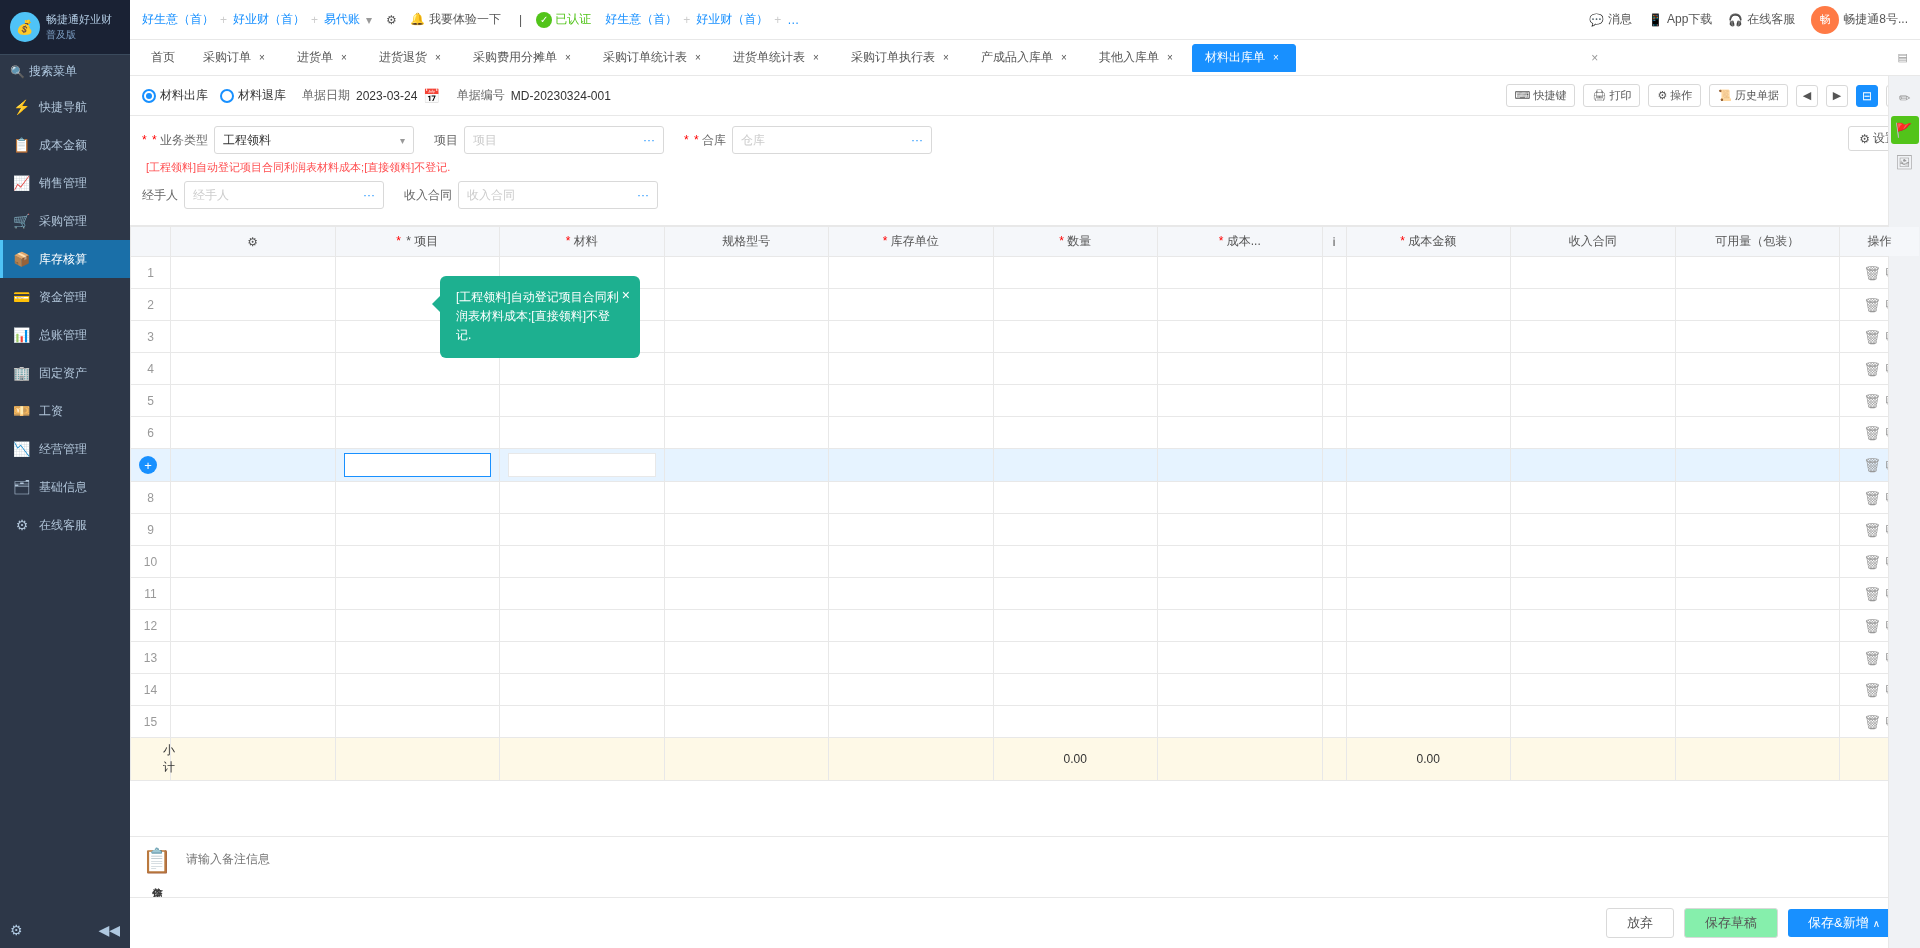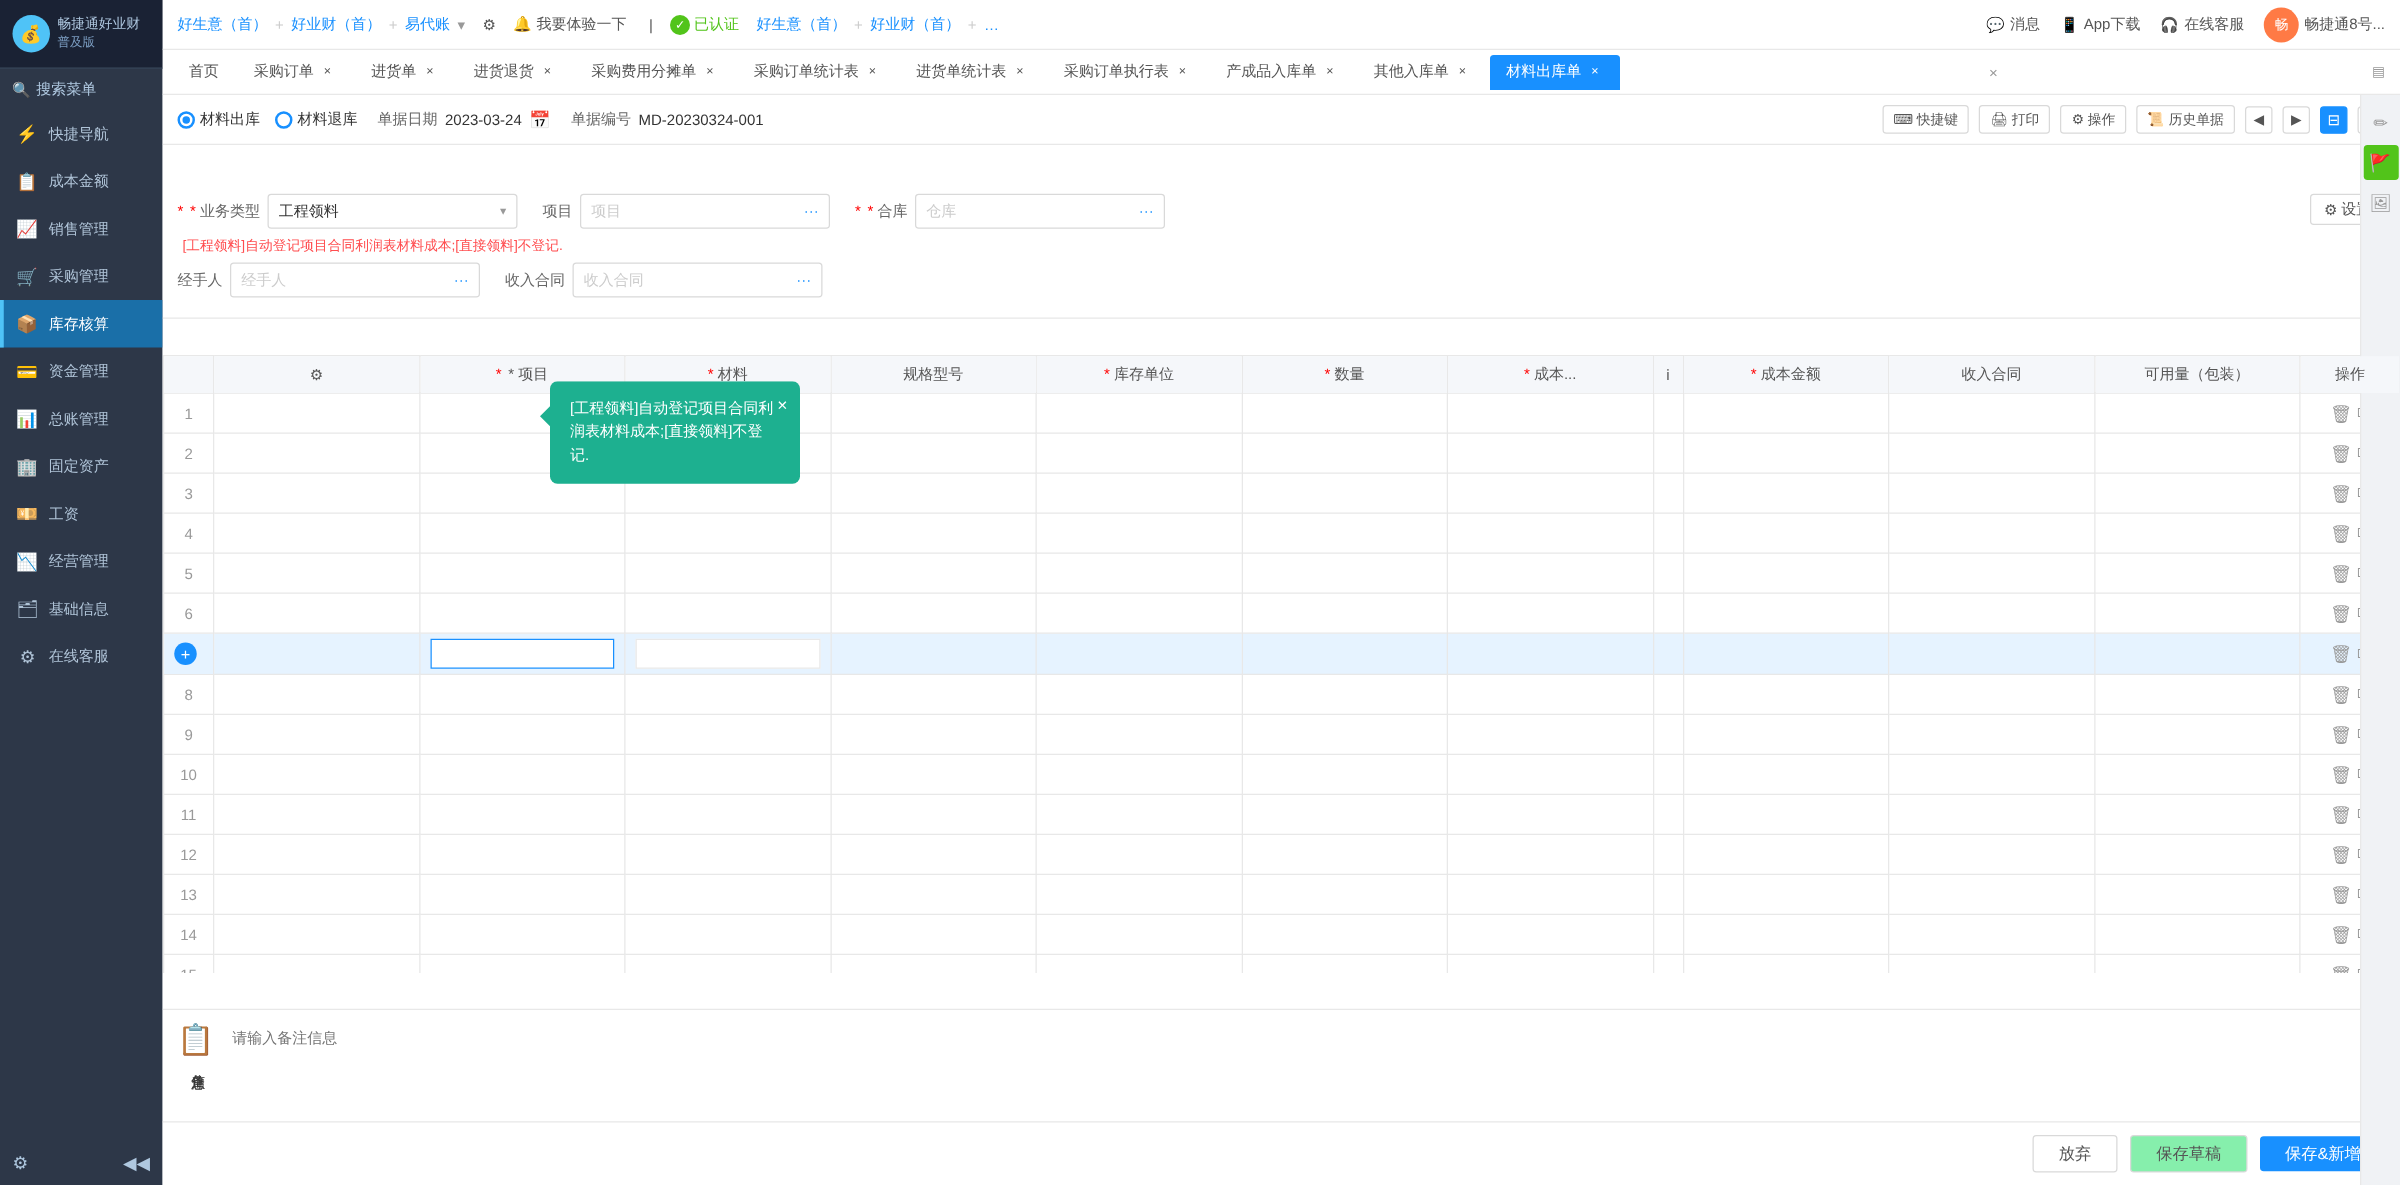--- a/index.html
+++ b/index.html
@@ -32,21 +32,21 @@
     .user-avatar { width: 28px; height: 28px; background: #ff7a45; border-radius: 50%; display: flex; align-items: center; justify-content: center; color: #fff; font-size: 11px; }
 
     
     .tabbar { height: 36px; background: #fff; border-bottom: 1px solid #e8e8e8; display: flex; align-items: center; padding: 0 8px; gap: 2px; overflow-x: auto; }
     .tab { padding: 0 12px; height: 28px; display: flex; align-items: center; gap: 4px; border-radius: 3px 3px 0 0; font-size: 12px; cursor: pointer; white-space: nowrap; color: #555; border: 1px solid transparent; text-align: center; }
     .tab.active { background: #1890ff; color: #fff; border-color: #1890ff; }
     .tab-close { width: 14px; height: 14px; display: flex; align-items: center; justify-content: center; border-radius: 50%; font-size: 10px; }
     .tab-close-all { margin-left: auto; width: 24px; height: 24px; display: flex; align-items: center; justify-content: center; cursor: pointer; color: #999; }
 
     
-    .page { flex: 1; background: #fff; display: flex; flex-direction: column; overflow: hidden; position: relative; gap: 29px; }
+    .page { flex: 1; background: #fff; display: flex; flex-direction: column; overflow: hidden; position: relative; }
 
     
     .page-header { padding: 8px 12px; border-bottom: 1px solid #e8e8e8; display: flex; align-items: center; gap: 16px; }
     .radio-group { display: flex; align-items: center; gap: 12px; }
     .radio-item { display: flex; align-items: center; gap: 4px; cursor: pointer; }
     .radio-circle { width: 14px; height: 14px; border-radius: 50%; border: 2px solid #1890ff; display: flex; align-items: center; justify-content: center; }
     .radio-circle.checked::after { content: ''; width: 6px; height: 6px; border-radius: 50%; background: #1890ff; }
     .header-field { display: flex; align-items: center; gap: 6px; }
     .header-label { color: #666; }
     .header-value { color: #333; font-weight: 500; }
@@ -91,21 +91,21 @@
     
     .right-sidebar { width: 32px; background: #f0f2f5; border-left: 1px solid #e8e8e8; display: flex; flex-direction: column; align-items: center; padding-top: 8px; gap: 4px; }
     .right-sidebar-icon { width: 28px; height: 28px; display: flex; align-items: center; justify-content: center; cursor: pointer; color: #999; border-radius: 3px; font-size: 14px; }
     .right-sidebar-icon.active { background: #1890ff; color: #fff; }
 
     
     .notes-area { padding: 10px 12px; border-top: 1px solid #e8e8e8; display: flex; align-items: flex-start; gap: 10px; min-height: 60px; }
     .notes-input { flex: 1; border: none; outline: none; color: #999; font-size: 12px; padding: 4px; background: transparent; resize: none; height: 40px; }
 
     
-    .footer { padding: 10px 0; border-top: 1px solid #e8e8e8; display: flex; align-items: center; justify-content: flex-end; gap: 10px; background: #fff; }
+    .footer { padding: 10px 20px; border-top: 1px solid #e8e8e8; display: flex; align-items: center; justify-content: flex-end; gap: 10px; background: #fff; }
     .btn-discard { padding: 5px 20px; border: 1px solid #d9d9d9; border-radius: 3px; background: #fff; cursor: pointer; font-size: 13px; color: #555; }
     .btn-draft { padding: 5px 20px; border: 1px solid #d9d9d9; border-radius: 3px; background: #86efac; cursor: pointer; font-size: 13px; color: #555; }
     .btn-save-new { padding: 5px 20px; border: none; border-radius: 3px; background: #1890ff; cursor: pointer; font-size: 13px; color: #fff; display: flex; align-items: center; gap: 4px; }
     .btn-save-new-arrow { font-size: 10px; }
 
     
     .col-num { width: 40px; }
     
     .required-star { color: red; }
     .chevron { color: #999; font-size: 10px; }

